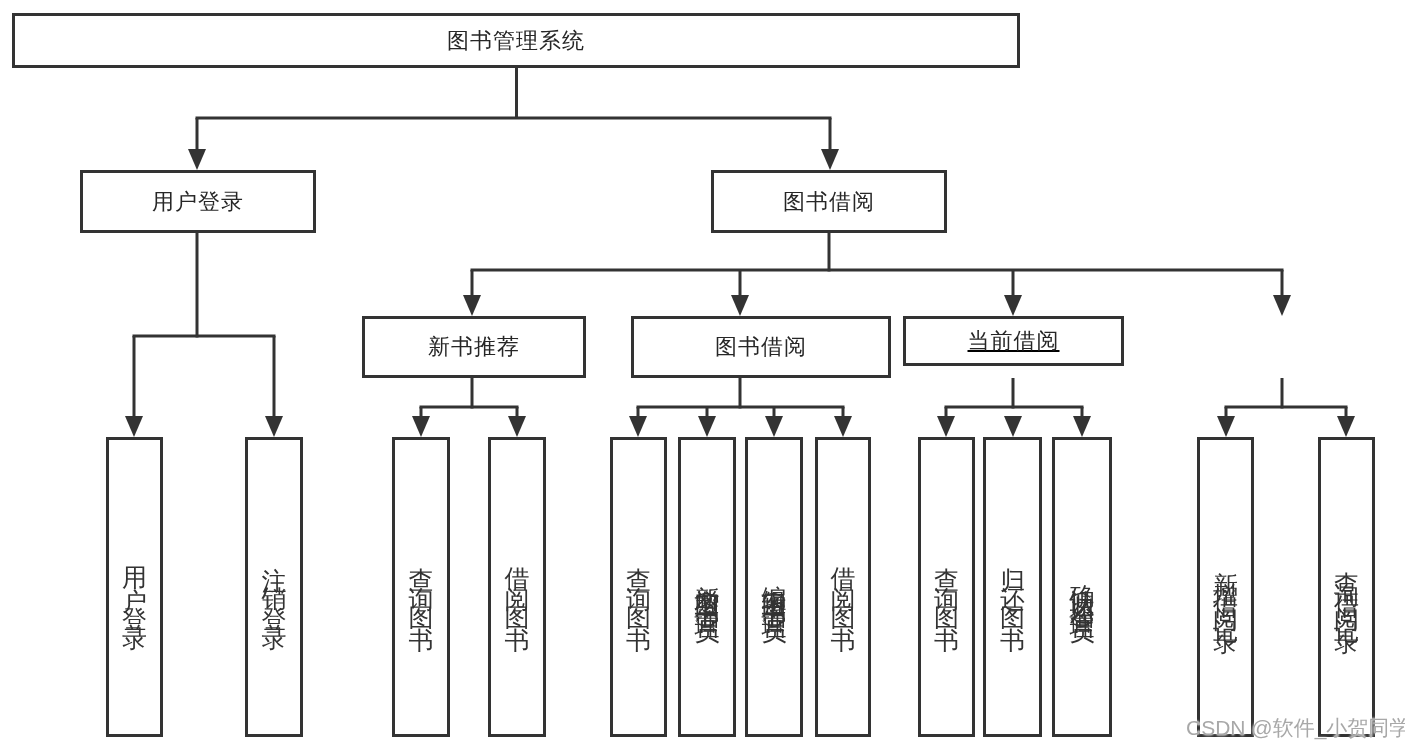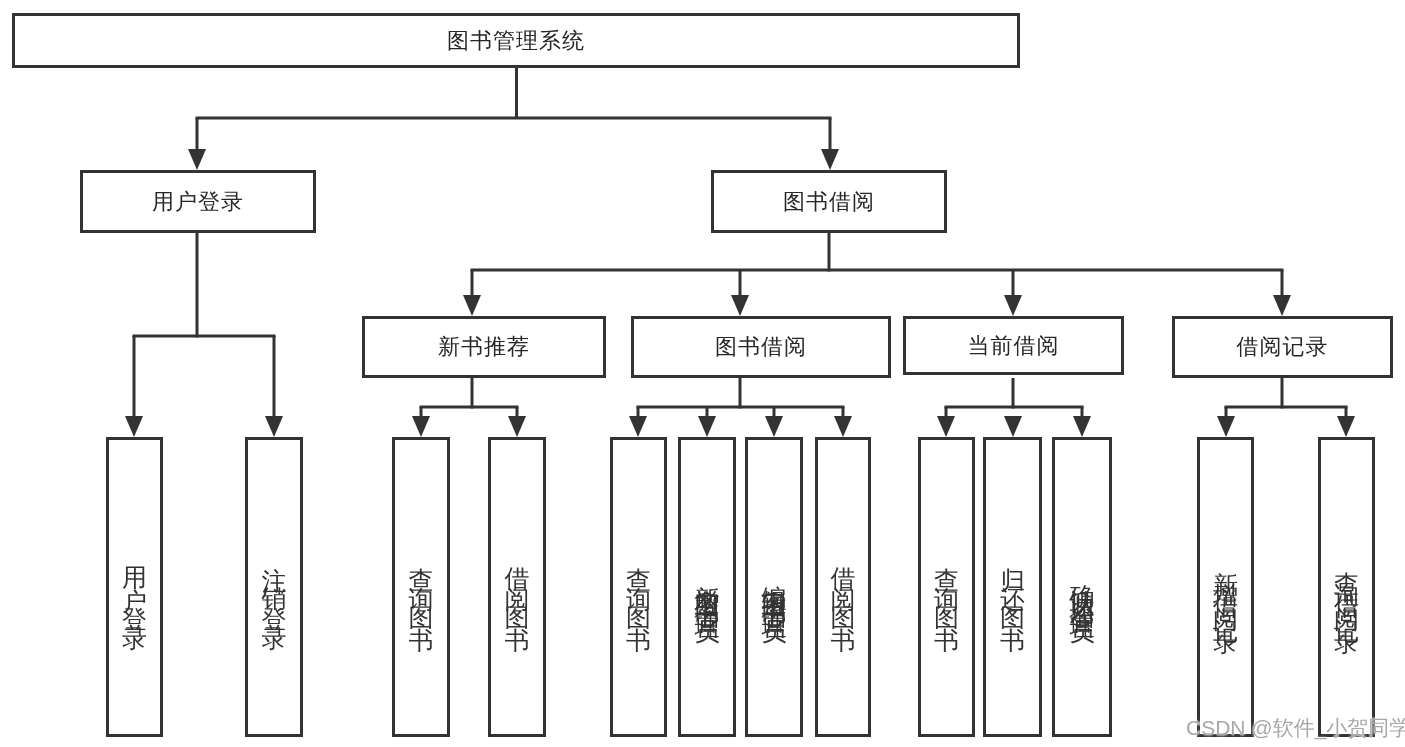--- a/index.html
+++ b/index.html
@@ -129,31 +129,28 @@
     <span class="hlabel">图书管理系统</span>
   </div>
 
   <div class="box" style="left:80px; top:170px; width:236px; height:63px;">
     <span class="hlabel">用户登录</span>
   </div>
   <div class="box" style="left:711px; top:170px; width:236px; height:63px;">
     <span class="hlabel">图书借阅</span>
   </div>
 
-  <div class="box" style="left:362px; top:316px; width:244px; height:62px;">
+  <div class="box" style="left:362px; top:316px; width:224px; height:62px;">
     <span class="hlabel">新书推荐</span>
   </div>
   <div class="box" style="left:631px; top:316px; width:260px; height:62px;">
     <span class="hlabel">图书借阅</span>
   </div>
-  <div class="box" style="left:903px; top:316px; width:221px; height:59px;">
+  <div class="box" style="left:903px; top:316px; width:221px; height:50px;text-decoration:underline;">
     <span class="hlabel">当前借阅</span>
-  </div>
-  <div class="box" style="left:1172px; top:316px; width:221px; height:62px;">
-    <span class="hlabel">借阅记录</span>
   </div>
 
   <div class="box" style="left:106px; top:437px; width:57px; height:300px;">
     <span class="vlabel gap-lg">用户登录</span>
   </div>
   <div class="box" style="left:245px; top:437px; width:58px; height:300px;">
     <span class="vlabel gap-lg">注销登录</span>
   </div>
 
   <div class="box" style="left:392px; top:437px; width:58px; height:300px;">

